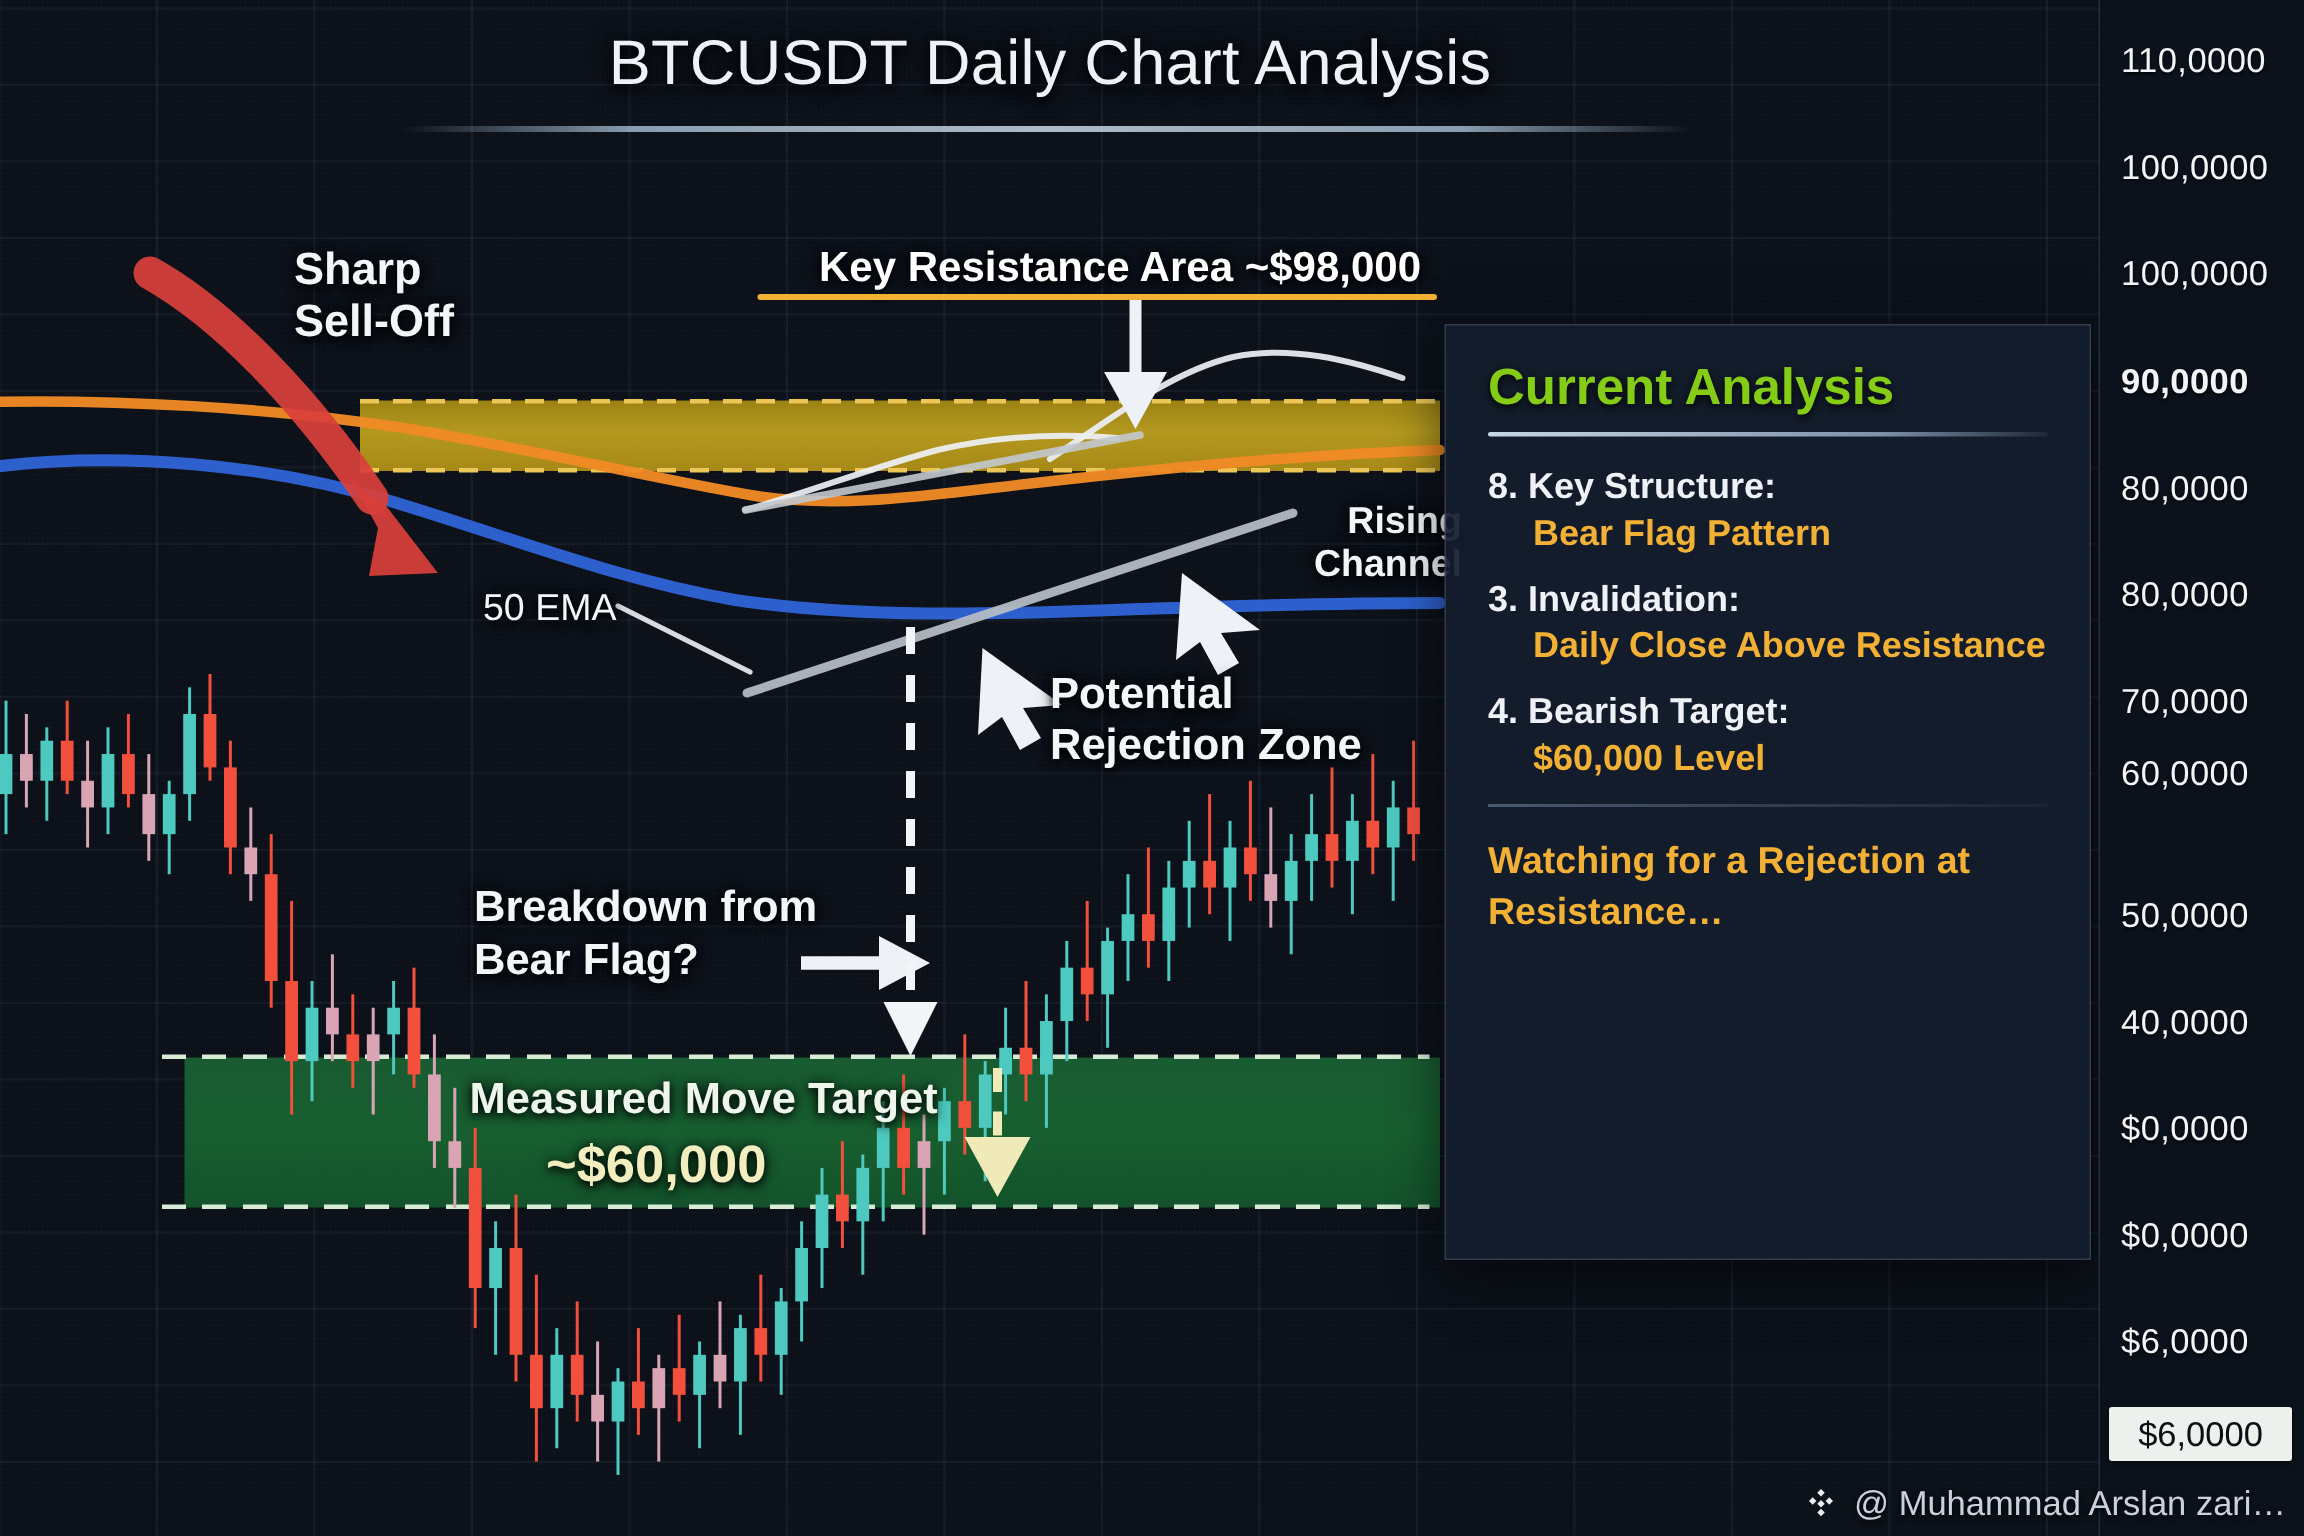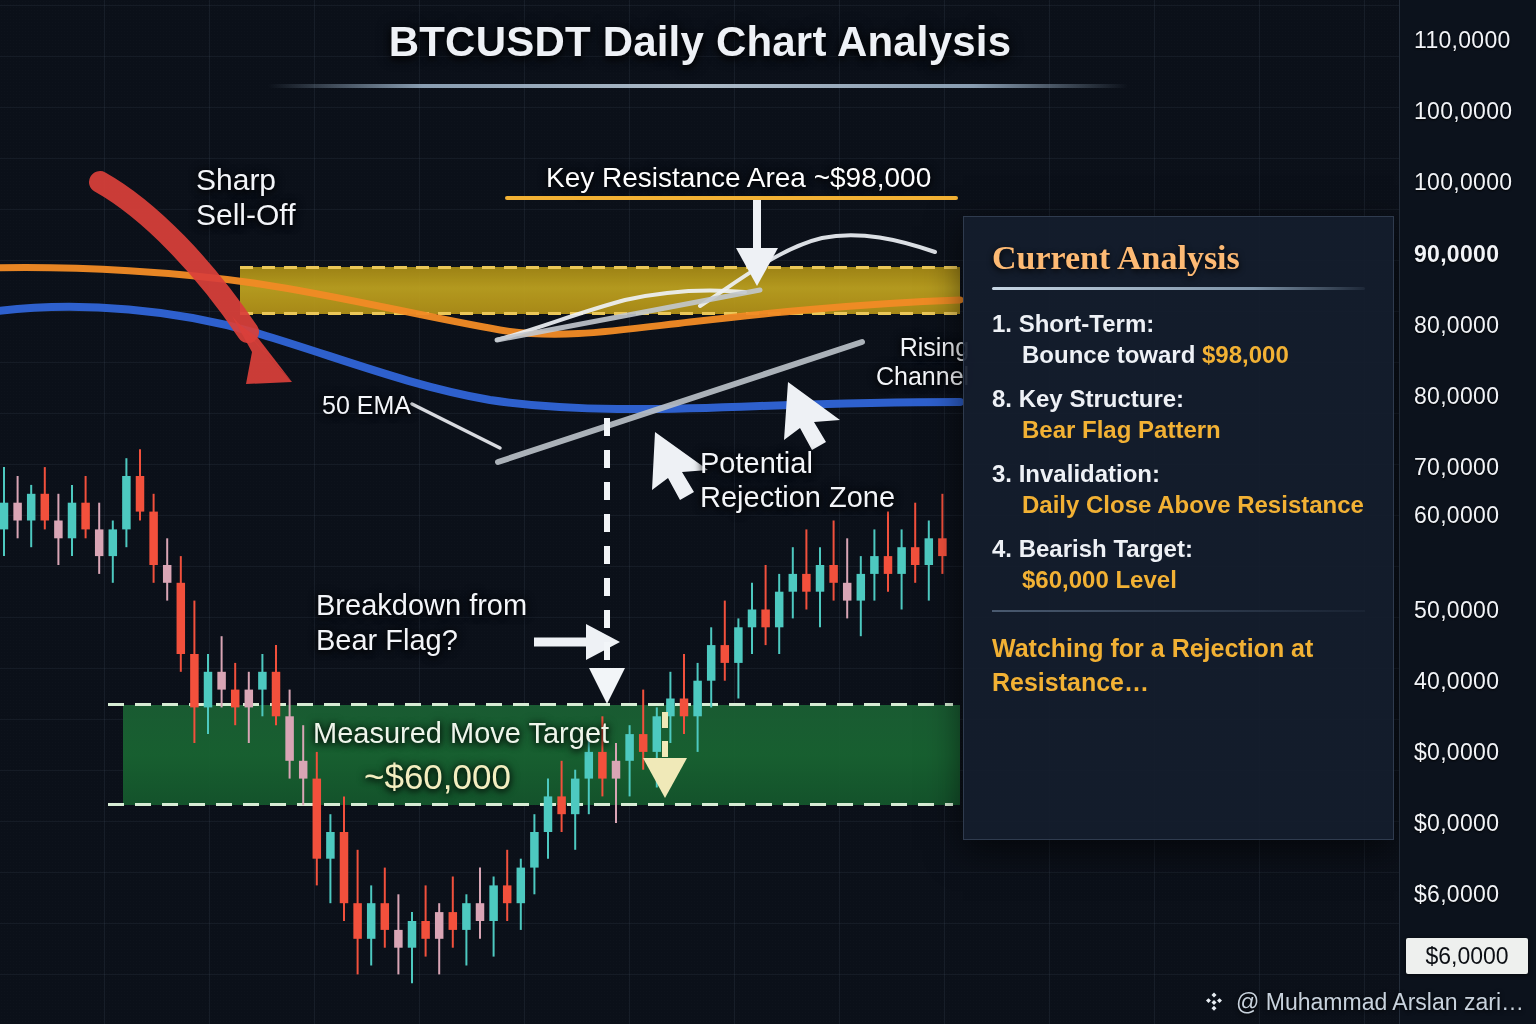--- a/index.html
+++ b/index.html
@@ -24,47 +24,47 @@
   
   .axis{position:absolute;right:0;top:0;width:136px;height:1024px;
     background:#0c121c;border-left:1px solid rgba(150,170,200,.18);}
   .tick{position:absolute;left:14px;color:#f2f4f8;font-size:23px;letter-spacing:.3px;
     text-shadow:0 1px 2px rgba(0,0,0,.9);white-space:nowrap;}
   .pricetag{position:absolute;left:6px;width:122px;height:36px;line-height:36px;
     background:#eef0ee;color:#0c0f14;font-size:23px;text-align:center;border-radius:2px;
     box-shadow:0 1px 4px rgba(0,0,0,.6);}
   
   .title{position:absolute;left:0;top:18px;width:1400px;text-align:center;
-    color:#eef1f6;font-size:42px;font-weight:bold;letter-spacing:.2px;
+    color:#eef1f6;font-size:42px;font-weight:normal;letter-spacing:.2px;
     text-shadow:0 3px 7px rgba(0,0,0,.95),0 0 14px rgba(0,0,0,.6);}
   .title-rule{position:absolute;left:268px;top:84px;width:860px;height:4px;border-radius:2px;
     background:linear-gradient(to right,rgba(140,170,200,0),#9fb6cc 18%,#c9d8e6 50%,#9fb6cc 82%,rgba(140,170,200,0));
     opacity:.85;}
   
   .res-band{position:absolute;left:240px;top:267px;width:720px;height:47px;
     background:linear-gradient(180deg,#a98c14 0%,#c2a520 45%,#b59317 100%);
     opacity:.92;}
   .res-band .dash{position:absolute;left:0;width:100%;height:3px;
     background:repeating-linear-gradient(to right,#ffd75e 0 13px,transparent 13px 22px);}
   .res-band .dash.t{top:-1px;} .res-band .dash.b{bottom:-1px;}
   .tgt-band{position:absolute;left:123px;top:705px;width:837px;height:100px;
     background:linear-gradient(180deg,#1a5f33 0%,#186331 50%,#14562c 100%);opacity:.95;}
   .tgt-dash{position:absolute;left:108px;width:845px;height:3px;
     background:repeating-linear-gradient(to right,#d7ecd4 0 16px,transparent 16px 27px);}
   
-  .lbl{position:absolute;font-weight:normal;color:#f3f5f9;
+  .lbl{position:absolute;font-weight:bold;color:#f3f5f9;
     text-shadow:0 2px 6px rgba(0,0,0,.95),0 0 10px rgba(0,0,0,.7);white-space:pre-line;}
   .lbl.gold{color:#ffffff;margin-left:33px;}
   
   .panel{position:absolute;left:963px;top:216px;width:429px;height:622px;
     background:rgba(20,29,45,.93);
     border:1px solid rgba(150,175,205,.22);
     box-shadow:0 10px 34px rgba(0,0,0,.6);}
-  .panel h2{margin:0;padding:22px 0 0 28px;color:#fdba74;font-size:34px;font-weight:bold;
-    text-shadow:0 2px 6px rgba(0,0,0,.9);font-family:Liberation Serif, serif;}
+  .panel h2{margin:0;padding:22px 0 0 28px;color:#84cc16;font-size:34px;font-weight:bold;
+    text-shadow:0 2px 6px rgba(0,0,0,.9);}
   .panel .hr{margin:10px 28px 0 28px;height:3px;border-radius:2px;
     background:linear-gradient(to right,#c7d6e4,#7e93a8 70%,rgba(120,140,165,.1));}
   .items{margin:0;padding:20px 24px 0 28px;list-style:none;}
   .items li{margin-bottom:16px;}
   .it-head{color:#eef1f6;font-size:24px;font-weight:bold;}
   .it-sub{font-size:24px;font-weight:bold;color:#f2b134;padding-left:30px;margin-top:3px;}
   .it-sub .w{color:#eef1f6;font-weight:bold;}
   .panel .hr2{margin:12px 28px 0 28px;height:2px;
     background:linear-gradient(to right,rgba(140,165,195,.45),rgba(140,165,195,.05));}
   .foot{padding:20px 28px 0 28px;color:#f2b134;font-size:25px;font-weight:bold;line-height:1.35;}
@@ -309,24 +309,20 @@
   </div>
 
   <div class="title">BTCUSDT Daily Chart Analysis</div>
   <div class="title-rule"></div>
 
   <div class="panel">
     <h2>Current Analysis</h2>
     <div class="hr"></div>
     <ul class="items" id="panel-items">
         <li>
-          <div class="it-head">1. Short-Term:</div>
-          <div class="it-sub"><span class="w">Bounce toward </span><span>$98,000</span></div>
-        </li>
-        <li>
           <div class="it-head">8. Key Structure:</div>
           <div class="it-sub"><span>Bear Flag Pattern</span></div>
         </li>
         <li>
           <div class="it-head">3. Invalidation:</div>
           <div class="it-sub"><span>Daily Close Above Resistance</span></div>
         </li>
         <li>
           <div class="it-head">4. Bearish Target:</div>
           <div class="it-sub"><span>$60,000 Level</span></div>

